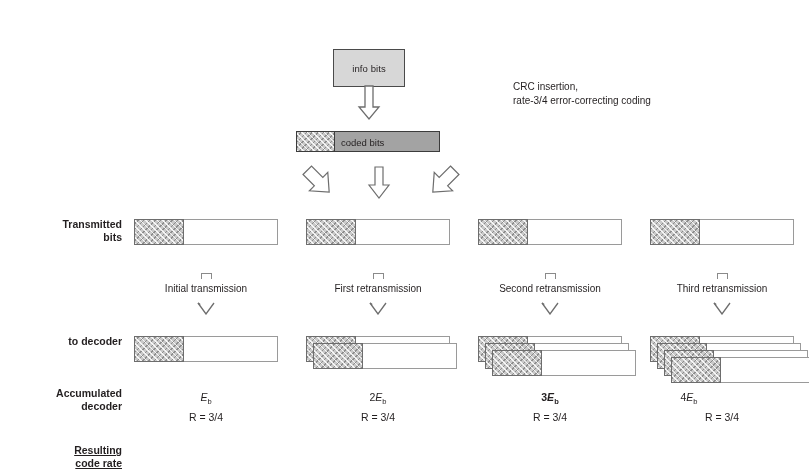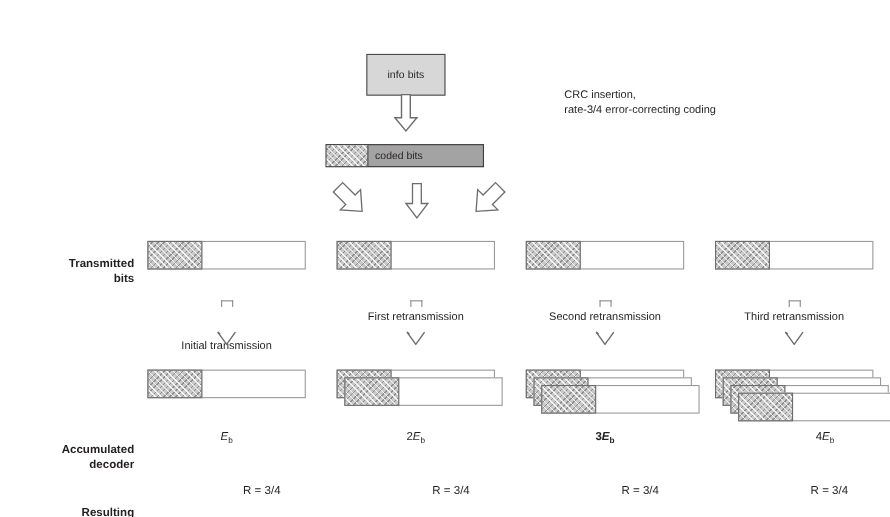--- a/index.html
+++ b/index.html
@@ -102,21 +102,20 @@
   
   .row-label {
     position: absolute;
     left: 0px;
     width: 122px;
     text-align: right;
     font-weight: bold;
     font-size: 10.5px;
     line-height: 13px;
     color: #231f20;
-    margin-top: 16px;
   }
   .rl-transmitted { top: 218px; }
   .rl-decoder     { top: 335px; }
   .rl-energy      { top: 387px; }
   .rl-rate        { top: 444px; text-decoration: underline; }
 
   
   .tx-block {
     position: absolute;
     top: 219px;
@@ -198,21 +197,21 @@
 
   
   .val-cell {
     position: absolute;
     font-size: 10.5px;
     color: #231f20;
     white-space: nowrap;
     transform: translateX(-50%);
   }
   .val-energy { top: 391px; }
-  .val-rate   { top: 440px; margin-left: 32px; }
+  .val-rate   { top: 411px; }
   .val-cell i { font-style: italic; }
   .val-cell sub { font-size: 7.5px; }
 </style>
 </head>
 <body>
 
 <div class="canvas">
 
   <div class="info-box">
     <span>info bits</span>
@@ -249,36 +248,37 @@
         <path d="M14 0 L26 0 L26 16 L33 16 L20 31 L7 16 L14 16 Z" fill="#ffffff" stroke="#6d6d6d" stroke-width="1.2" stroke-linejoin="miter"></path>
       </g>
     </svg>
   </div>
 
   <div class="row-label rl-transmitted">
     <div>Transmitted</div>
     <div>bits</div>
   </div>
   <div class="row-label rl-decoder">
+    <div>to decoder</div>
   </div>
   <div class="row-label rl-energy">
     <div>Accumulated</div>
     <div>decoder</div>
   </div>
   <div class="row-label rl-rate">
     <div>Resulting</div>
     <div>code rate</div>
   </div>
 
   <div id="columns-host">
       <div class="tx-block" style="left: 134px;">
         <div class="hatch-part"></div>
       </div>
       <div class="bracket" style="left: 200.5px;"></div>
-      <div class="trans-label" style="left: 206px; margin-top: 26px;">Initial transmission</div>
+      <div class="trans-label" style="left: 206px;">Initial transmission</div>
       <div class="chevron" style="left: 206px;"><svg width="18" height="13" viewBox="0 0 18 13">
           <path d="M1 1 L9 12 L17 1" fill="none" stroke="#6d6d6d" stroke-width="1.3" stroke-linejoin="miter"></path>
           <path d="M1 1 L3.2 2.6" fill="none" stroke="#6d6d6d" stroke-width="1.3"></path>
         </svg></div>
       <div class="dec-stack" style="left: 134px;">
         <div class="dec-item" style="left: 0px; top: 0px; z-index: 1;">
           <div class="hatch-part"></div>
         </div>
       </div>
       <div class="val-cell val-energy" style="left: 206px;"><span></span><i>E</i><sub>b</sub></div>
@@ -340,17 +340,17 @@
         <div class="dec-item" style="left: 7px; top: 7px; z-index: 2;">
           <div class="hatch-part"></div>
         </div>
         <div class="dec-item" style="left: 14px; top: 14px; z-index: 3;">
           <div class="hatch-part"></div>
         </div>
         <div class="dec-item" style="left: 21px; top: 21px; z-index: 4;">
           <div class="hatch-part"></div>
         </div>
       </div>
-      <div class="val-cell val-energy" style="left: 750px;"><span>4</span><i>E</i><sub>b</sub></div>
+      <div class="val-cell val-energy" style="left: 689px;"><span>4</span><i>E</i><sub>b</sub></div>
       <div class="val-cell val-rate" style="left: 722px;">R = 3/4</div>
     </div>
 
 </div>
 
 </body></html>

